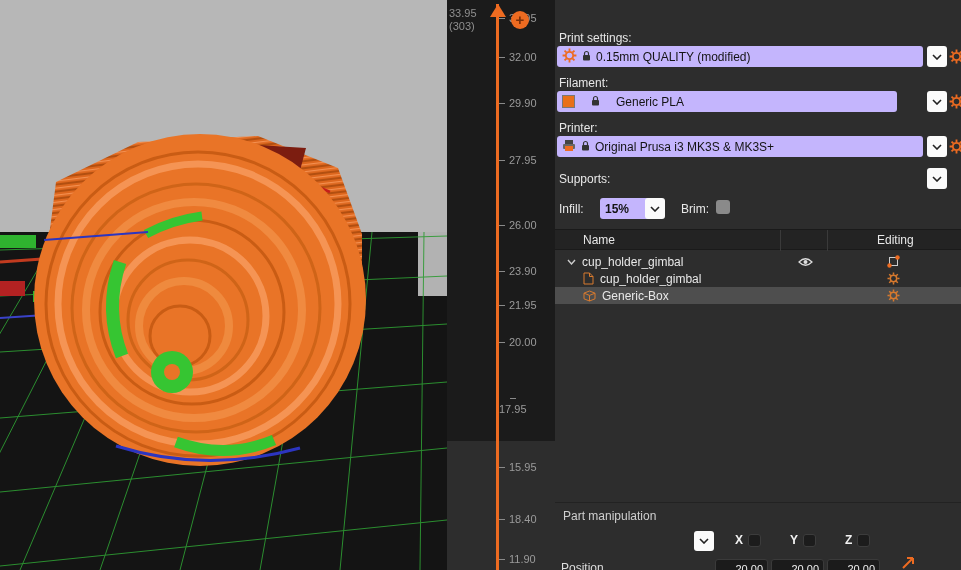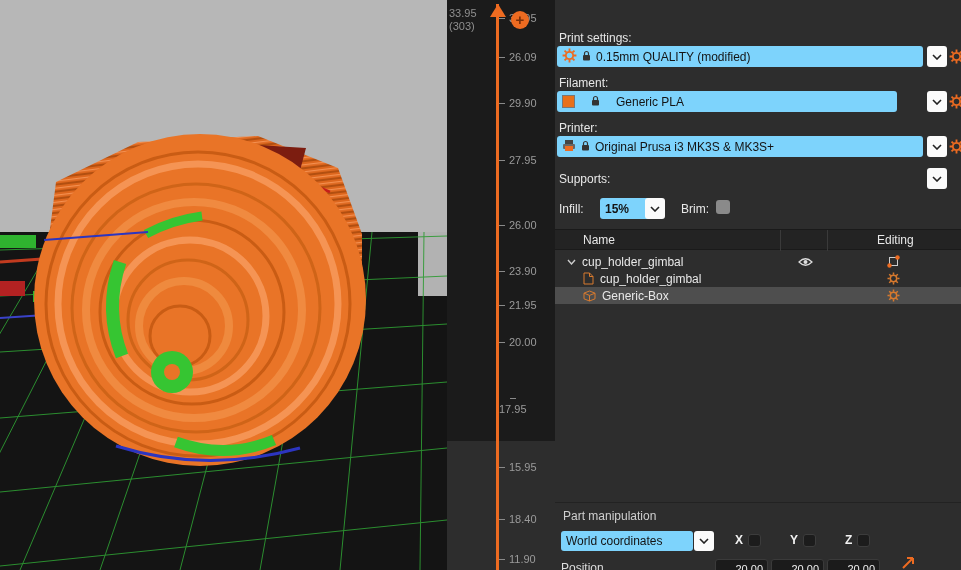--- a/index.html
+++ b/index.html
@@ -27,21 +27,21 @@
   .tick-label { color:#9a9a9a; font-size:11px; white-space:nowrap; }
   
   .panel { position:absolute; left:555px; top:0; width:406px; height:570px; background:#2d2d2d; color:#e8e8e8; font-size:12px; }
   .modes { position:absolute; left:99px; top:7px; display:flex; gap:6px; }
   .mode-btn { display:flex; align-items:center; gap:6px; height:21px; padding:0 10px;
     background:#3d3d3d; border-radius:5px; color:#f0f0f0; font-size:12px; cursor:pointer; }
   .mode-btn.selected { background:#5a5a5a; font-weight:bold; }
   .mode-dot { width:7px; height:7px; border-radius:50%; }
   .lbl { position:absolute; left:4px; color:#e6e6e6; }
   .print-lbl { top:31px; } .filament-lbl { top:76px; } .printer-lbl { top:121px; }
-  .combo { position:absolute; height:21px; background:#7dd3fc; border-radius:3px;
+  .combo { position:absolute; height:21px; background:#c4b5fd; border-radius:3px;
     display:flex; align-items:center; gap:5px; padding:0 5px; color:#141414; font-size:12px;
     overflow:hidden; white-space:nowrap; cursor:pointer; }
   .print-combo    { left:2px;  top:46px;  width:366px; }
   .filament-combo { left:2px;  top:91px;  width:340px;gap:16px; }
   .printer-combo  { left:2px;  top:136px; width:366px; }
   .supports-combo { left:62px; top:168px; width:306px; }
   .infill-combo   { left:45px; top:198px; width:52px;font-weight:bold; }
   .drop-btn { position:absolute; width:20px; height:21px; background:#fbfbfb; border-radius:3px;
     display:flex; align-items:center; justify-content:center; cursor:pointer; }
   .print-drop { left:372px; top:46px; }  .filament-drop { left:372px; top:91px; }
@@ -160,21 +160,21 @@
     <div class="track"></div>
     <div class="handle"></div>
     <div class="plus-btn">+</div>
     <div class="ticks">
         <div class="tick" style="top: 12px;">
           <span class="tick-dash"></span>
           <span class="tick-label">33.95</span>
         </div>
         <div class="tick" style="top: 51px;">
           <span class="tick-dash"></span>
-          <span class="tick-label">26.09</span>
+          <span class="tick-label">32.00</span>
         </div>
         <div class="tick" style="top: 97px;">
           <span class="tick-dash"></span>
           <span class="tick-label">29.90</span>
         </div>
         <div class="tick" style="top: 154px;">
           <span class="tick-dash"></span>
           <span class="tick-label">27.95</span>
         </div>
         <div class="tick" style="top: 219px;">
@@ -373,23 +373,20 @@
               <g stroke="#d87a2e" stroke-width="1.5" fill="none">
                 <circle cx="6.5" cy="6.5" r="3.2"></circle>
                 <path d="M6.5 .5v2.2M6.5 10.3v2.2M.5 6.5h2.2M10.3 6.5h2.2M2.2 2.2l1.6 1.6M9.2 9.2l1.6 1.6M10.8 2.2L9.2 3.8M3.8 9.2l-1.6 1.6"></path>
               </g>
             </svg></span>
         </div>
       </div>
 
     <div class="part-section">
       <div class="part-title">Part manipulation</div>
-    </div>
-    <div class="combo world-combo">
-      <span>World coordinates</span>
     </div>
     <div class="drop-btn world-drop">
       <svg width="10" height="6" viewBox="0 0 10 6">
           <path d="M1 1l4 4 4-4" stroke="#222" stroke-width="1.6" fill="none"></path>
         </svg>
     </div>
     <div class="axis-headers">
         <span class="axis-group">
           <span class="axis-letter">X</span>
           <span class="axis-ic"></span>

